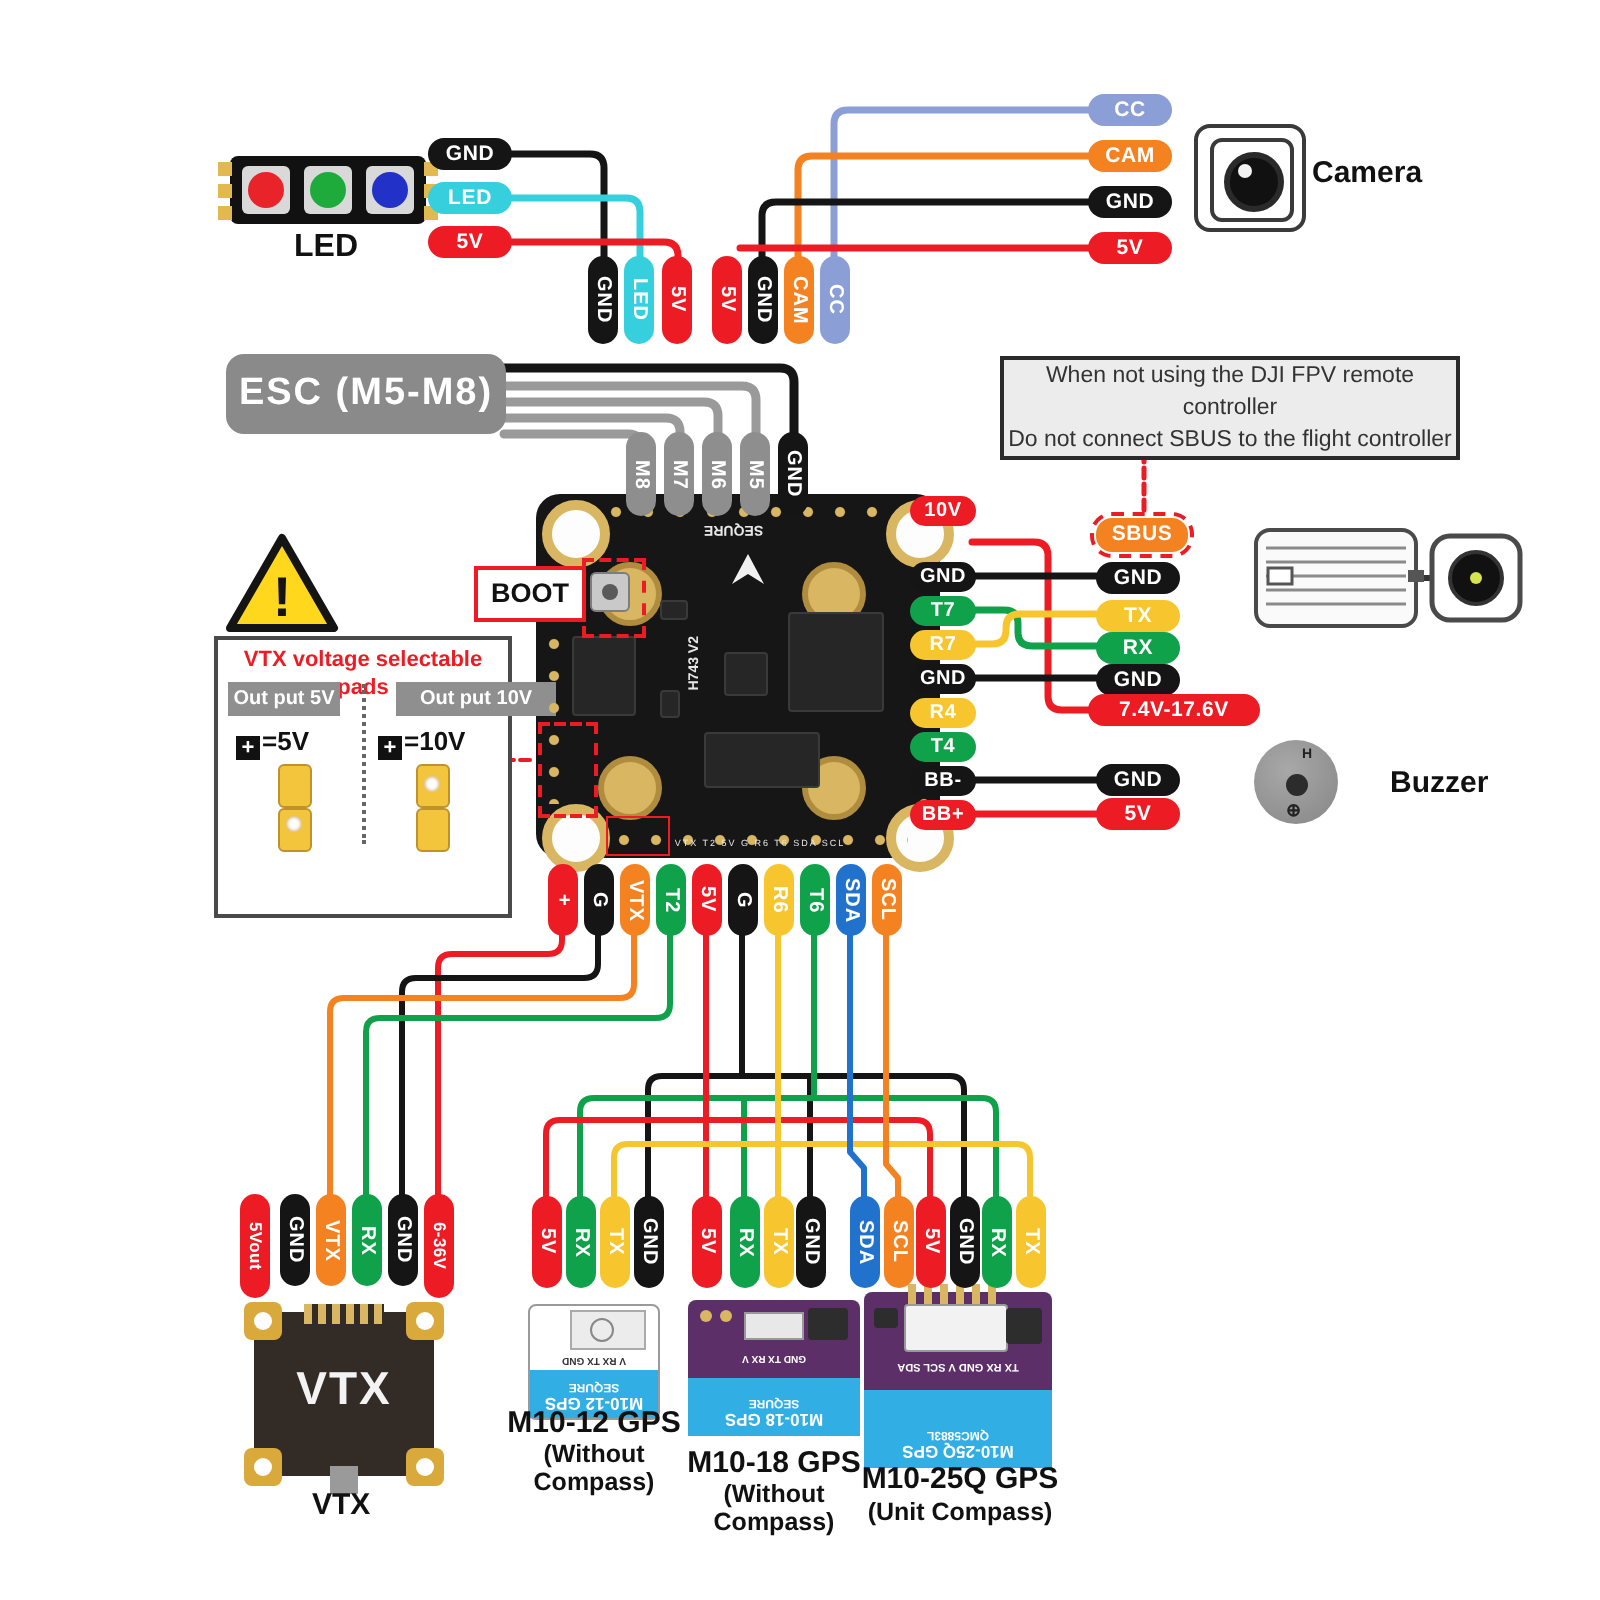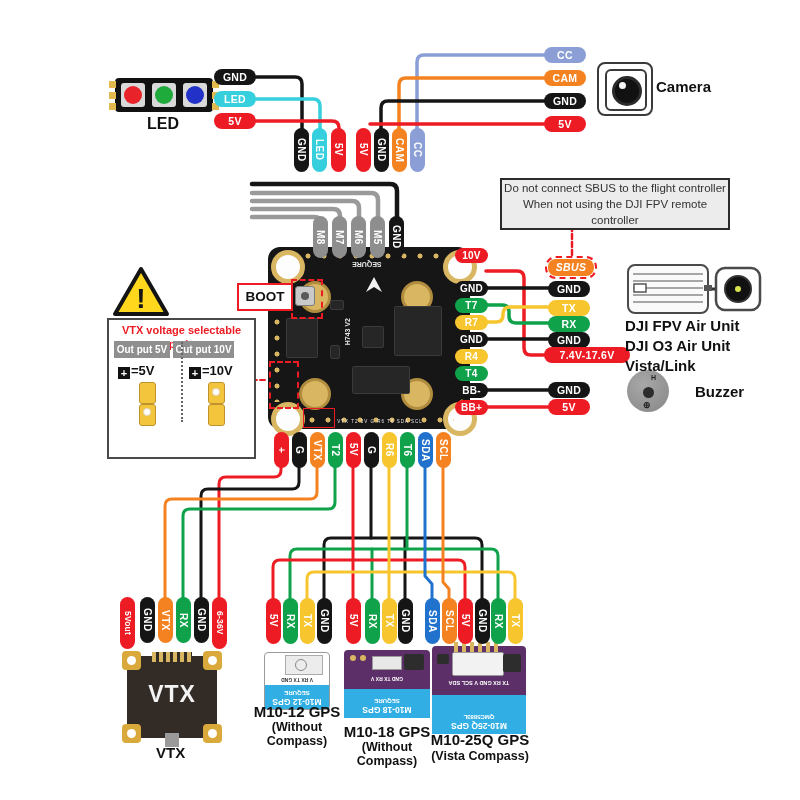--- a/index.html
+++ b/index.html
@@ -10,21 +10,21 @@
   
   .ph{position:absolute;width:42px;height:16px;border-radius:8px;color:#fff;z-index:5;
       font:bold 10.5px/16px "Liberation Sans",sans-serif;text-align:center;letter-spacing:.3px;}
   .pv{position:absolute;width:15px;height:44px;border-radius:8px;color:#fff;z-index:5;
       writing-mode:vertical-rl;text-align:center;font:bold 10px/15px "Liberation Sans",sans-serif;letter-spacing:.5px;}
   .pv.small{font-size:8.5px;letter-spacing:.2px;}
   .pw{width:33px;height:15px;font:bold 10px/15px "Liberation Sans",sans-serif;}
   .red{background:#ed1c24;} .blk{background:#151515;} .cyn{background:#36cfdd;}
   .org{background:#f58220;} .per{background:#8b9fd6;} .yel{background:#f7c52e;}
   .grn{background:#0fa24b;} .blu{background:#2072cc;} .gry{background:#8e8e8e;}
-  .dashed{outline:2px dashed #ed1c24;outline-offset:1px;font-style:italic;}
+  .dashed{outline:2px dashed #ed1c24;outline-offset:1px;}
   
   .cap{position:absolute;color:#111;font-weight:bold;z-index:6;}
   .notebox{position:absolute;left:500px;top:178px;width:226px;height:48px;background:#ececec;
            border:2px solid #2b2b2b;z-index:4;display:flex;flex-direction:column;justify-content:center;
            font-size:11.5px;color:#333;text-align:center;line-height:16px;}
   .escbox{position:absolute;left:113px;top:177px;width:140px;height:40px;background:#8a8a8a;border-radius:9px;
           color:#fff;font:bold 19px/40px "Liberation Sans",sans-serif;text-align:center;z-index:4;letter-spacing:1px;}
   .bootbox{position:absolute;left:237px;top:283px;width:52px;height:24px;background:#fff;border:2px solid #ed1c24;
            color:#111;font:bold 13.5px/24px "Liberation Sans",sans-serif;text-align:center;z-index:7;}
   .dashrect{position:absolute;border:2px dashed #ed1c24;z-index:7;background:transparent;}
@@ -168,40 +168,41 @@
   <div class="cap" style="left:656px;top:78px;font-size:15px;font-weight:600">Camera</div>
   <div class="ph per" style="left:544px;top:47px">CC</div>
   <div class="ph org" style="left:544px;top:70px">CAM</div>
   <div class="ph blk" style="left:544px;top:93px">GND</div>
   <div class="ph red" style="left:544px;top:116px">5V</div>
   <div class="pv red" style="left:356px;top:128px">5V</div>
   <div class="pv blk" style="left:374px;top:128px">GND</div>
   <div class="pv org" style="left:392px;top:128px">CAM</div>
   <div class="pv per" style="left:410px;top:128px">CC</div>
 
+  <div class="escbox">ESC (M5-M8)</div>
   <div class="pv gry" style="left:313px;top:216px;height:42px">M8</div>
   <div class="pv gry" style="left:332px;top:216px;height:42px">M7</div>
   <div class="pv gry" style="left:351px;top:216px;height:42px">M6</div>
   <div class="pv gry" style="left:370px;top:216px;height:42px">M5</div>
   <div class="pv blk" style="left:389px;top:216px;height:42px">GND</div>
 
   <div class="notebox">
+    <div>When not using the DJI FPV remote controller</div>
     <div>Do not connect SBUS to the flight controller</div>
-    <div>When not using the DJI FPV remote controller</div>
   </div>
 
   <svg class="abs" style="left:112px;top:266px;z-index:4" width="58" height="52">
     <polygon points="29,3 55,48 3,48" fill="#ffd81e" stroke="#141414" stroke-width="4" stroke-linejoin="round"></polygon>
     <text x="29" y="42" text-anchor="middle" font-family="Liberation Sans,sans-serif" font-size="28" font-weight="bold" fill="#141414">!</text>
   </svg>
 
   <div class="vbox">
     <div class="ttl">VTX voltage selectable pads</div>
     <div class="vhead" style="left:5px;width:56px">Out put 5V</div>
-    <div class="vhead" style="left:64px;width:61px">Out put 10V</div>
+    <div class="vhead" style="left:89px;width:80px">Out put 10V</div>
     <div class="veq" style="left:9px"><span class="plussq">+</span><span>=5V</span></div>
     <div class="veq" style="left:80px"><span class="plussq">+</span><span>=10V</span></div>
     <div class="vdiv"></div>
     <div class="vpad" style="left:30px;top:62px"></div>
     <div class="vpad" style="left:30px;top:84px"></div>
     <div class="vdot" style="left:33.5px;top:88px"></div>
     <div class="vpad" style="left:99px;top:62px"></div>
     <div class="vpad" style="left:99px;top:84px"></div>
     <div class="vdot" style="left:102.5px;top:68px"></div>
   </div>
@@ -279,25 +280,20 @@
       <line x1="7" y1="26" x2="77" y2="26"></line>
         <line x1="7" y1="33" x2="77" y2="33"></line>
       <line x1="7" y1="40" x2="77" y2="40"></line>
     </g>
     <rect x="8" y="22" width="12" height="8" fill="#fff" stroke="#555" stroke-width="1.5"></rect>
     <rect x="78" y="23" width="8" height="6" fill="#555"></rect>
     <rect x="90" y="6" width="44" height="42" rx="9" fill="#fff" stroke="#4a4a4a" stroke-width="2.5"></rect>
     <circle cx="112" cy="27" r="13" fill="#111" stroke="#333" stroke-width="2"></circle>
     <circle cx="112" cy="27" r="3" fill="#d6e34d"></circle>
   </svg>
-  <div class="cap" style="left:625px;top:316px;font-size:15px;line-height:20px">
-    <div>DJI FPV Air Unit</div>
-    <div>DJI O3 Air Unit</div>
-    <div>Vista/Link</div>
-  </div>
 
   <div class="ph blk" style="left:548px;top:382px">GND</div>
   <div class="ph red" style="left:548px;top:399px">5V</div>
   <div class="buzz">
     <div class="hole"></div>
     <div class="mk" style="left:24px;top:4px">H</div>
     <div class="mk" style="left:16px;top:32px;font-size:9px">⊕</div>
   </div>
   <div class="cap" style="left:695px;top:383px;font-size:15px">Buzzer</div>
 
@@ -369,15 +365,15 @@
     <div class="gchip" style="right:5px;top:8px;width:18px;height:18px"></div>
     <div class="gchip" style="left:5px;top:8px;width:12px;height:10px"></div>
     <div class="pins180" style="top:34px;color:#fff;font-size:5.5px">TX RX GND V SCL SDA</div>
     <div class="sticker" style="height:36px;padding-top:3px">
       <div class="l1">M10-25Q GPS</div>
       <div class="l2">QMC5883L</div>
       <div class="l2"></div>
     </div>
   </div>
   <div class="cap" style="left:430px;top:731px;width:100px;text-align:center;font-size:15px">M10-25Q GPS</div>
-  <div class="cap" style="left:430px;top:749px;width:100px;text-align:center;font-size:12.5px">(Vista Compass)</div>
+  <div class="cap" style="left:430px;top:749px;width:100px;text-align:center;font-size:12.5px">(Unit Compass)</div>
 
 </div>
 
 </body></html>

